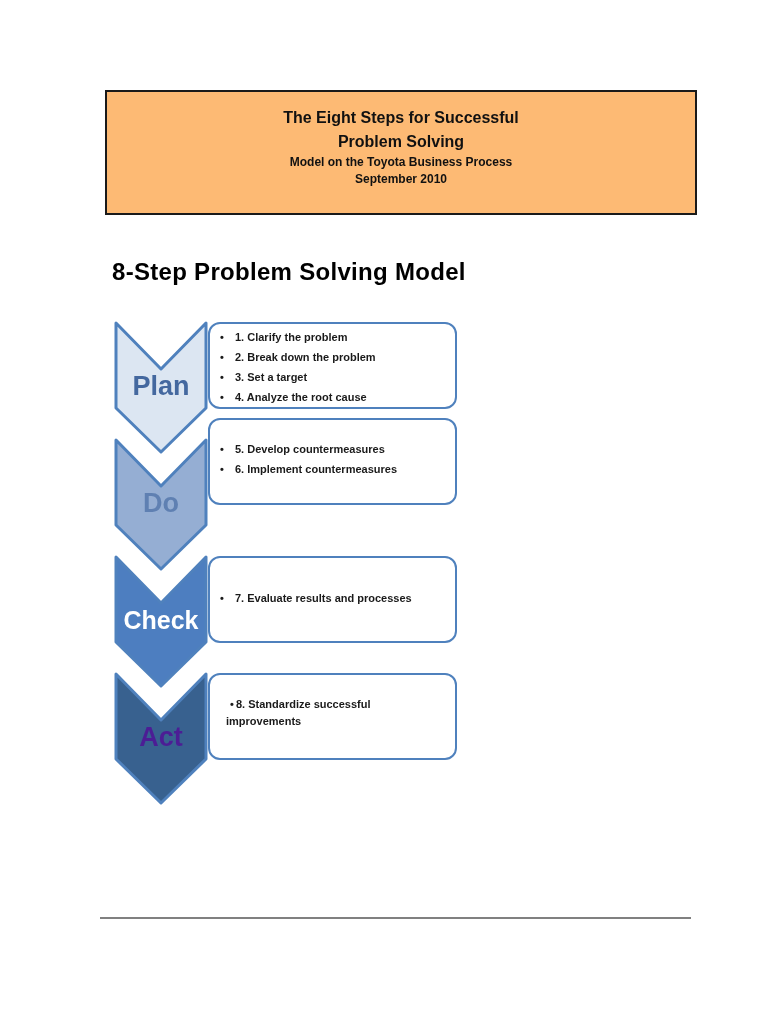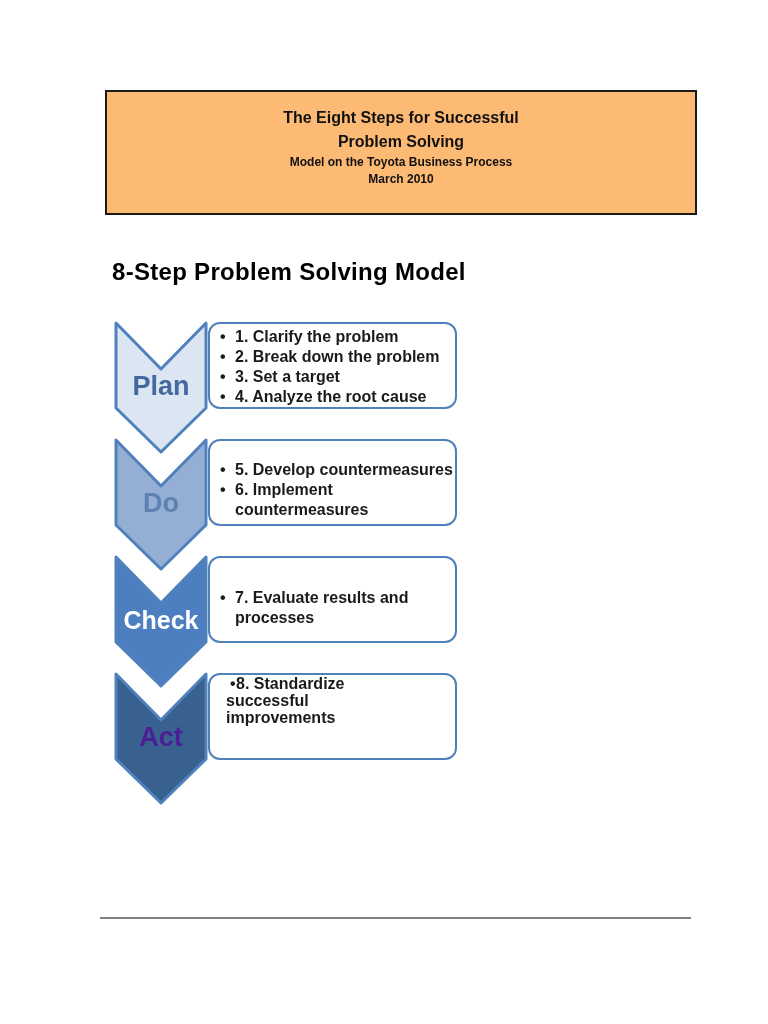--- a/index.html
+++ b/index.html
@@ -73,37 +73,37 @@
   .step-box {
     position: absolute;
     left: 208px;
     width: 249px; height: 87px;
     background: #ffffff;
     border: 2.5px solid #4f81bd;
     border-radius: 12px;
     box-sizing: border-box;
   }
   .box-0 { top: 322px; }
-  .box-1 { top: 439px; }
+  .box-1 { top: 418px; }
   .box-2 { top: 556px; }
   .box-3 { top: 673px; }
 
   ul.steps {
     list-style: none;
     margin: 0; padding: 0;
   }
   .box-0 ul.steps { padding-top: 3px; }
   .box-1 ul.steps { padding-top: 19px; }
   .box-2 ul.steps { padding-top: 30px; }
-  .box-3 ul.steps { }
+  .box-3 ul.steps { padding-top: 21px; }
 
   ul.steps li {
     position: relative;
     padding-left: 25px;
-    font-size: 16px; font-weight: 700;
+    font-size: 11px; font-weight: 700;
     line-height: 20px;
     color: #1a1a1a;
   }
   ul.steps li::before {
     content: "\2022";
     position: absolute;
     left: 10px;
     color: #1a1a1a;
   }
   .box-3 ul.steps li {
@@ -123,21 +123,21 @@
 </style>
 </head>
 <body>
 
 <div class="page">
 
   <div class="header-box">
     <div class="header-main">The Eight Steps for Successful</div>
     <div class="header-main">Problem Solving</div>
     <div class="header-sub">Model on the Toyota Business Process</div>
-    <div class="header-sub">March 2010</div>
+    <div class="header-sub">September 2010</div>
   </div>
 
   <h1 class="section-title">8-Step Problem Solving Model</h1>
 
   <div class="chevron chev-0">
     <svg width="94" height="134" viewBox="0 0 94 134">
       <polygon class="chev-shape" points="2,2 47,48 92,2 92,87 47,131 2,87" fill="#dce6f2" stroke="#4f81bd"></polygon>
     </svg>
     <div class="chev-label label-plan">Plan</div>
   </div>

